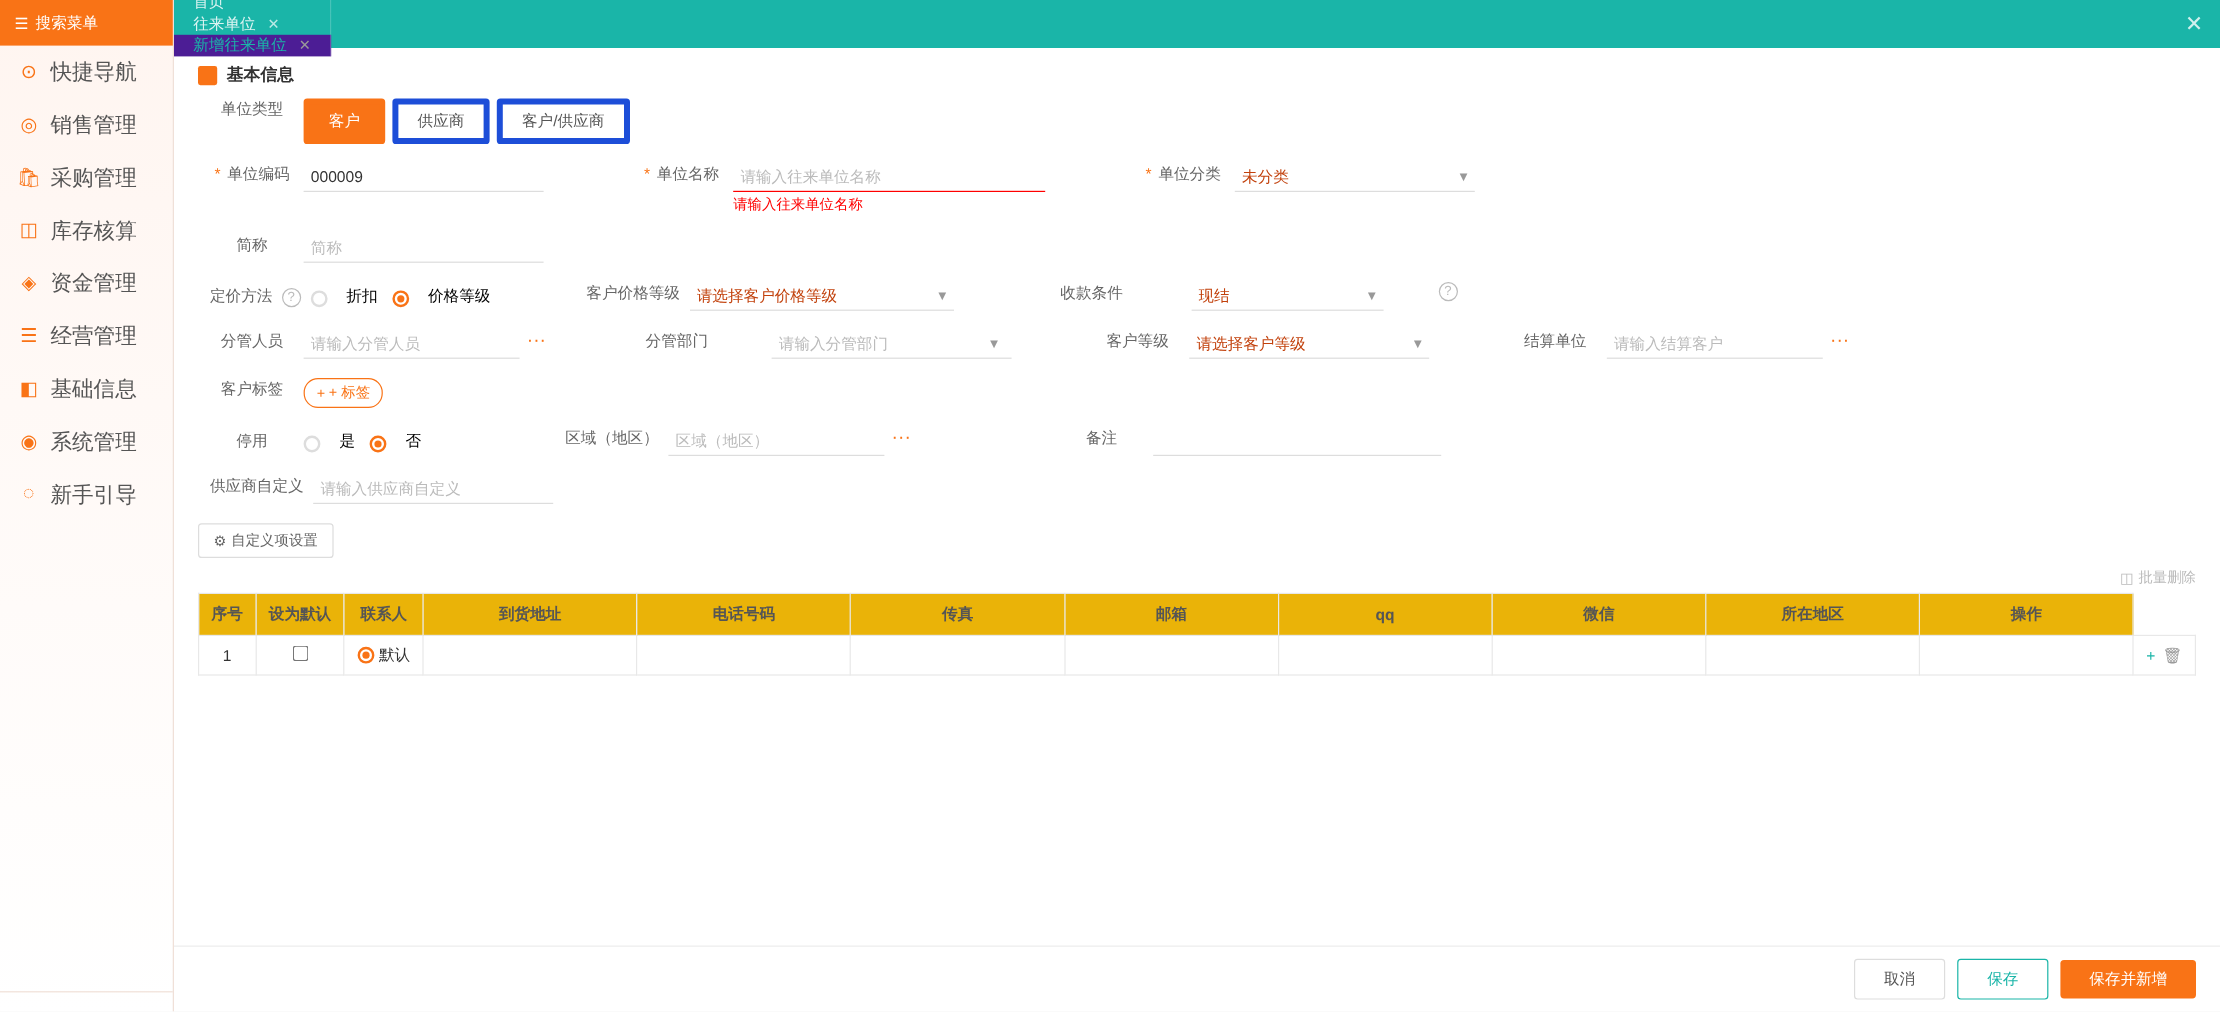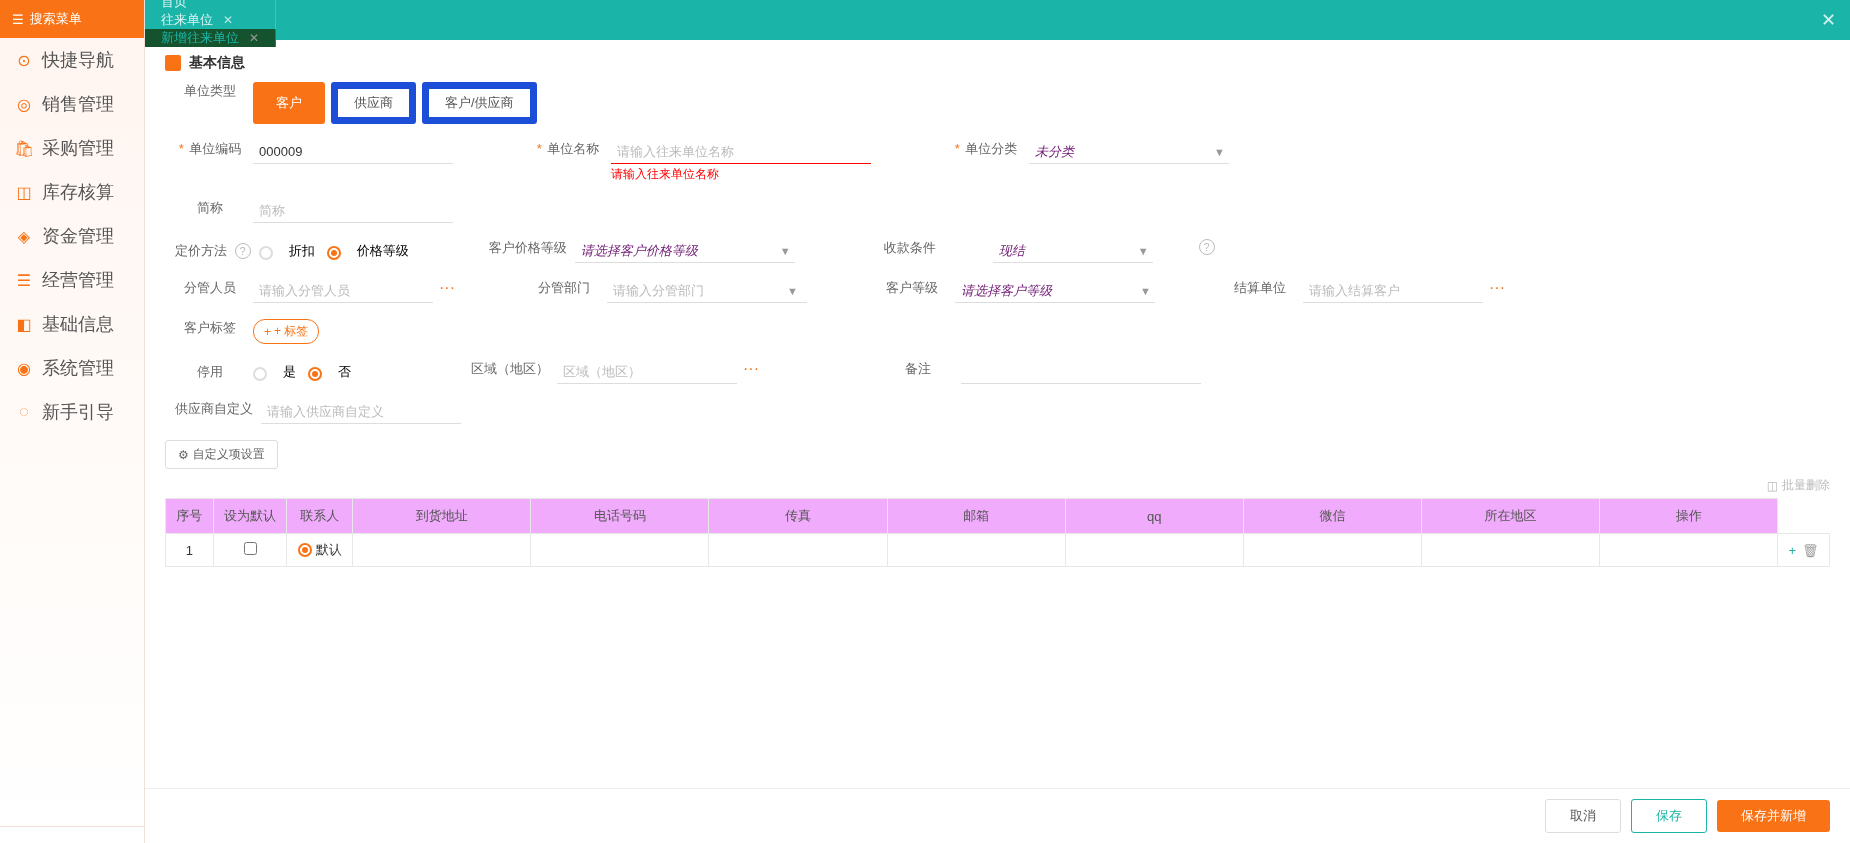--- a/index.html
+++ b/index.html
@@ -66,21 +66,21 @@
       align-items: center;
       padding: 0 16px;
       height: 100%;
       color: rgba(255,255,255,0.85);
       cursor: pointer;
       font-size: 13px;
       gap: 6px;
       border-right: 1px solid rgba(255,255,255,0.2);
     }
     .tab.active {
-      background: #14532d;
+      background: #4c1d95;
       color: #1ab5a8;
       font-weight: 500;
     }
     .tab .close-btn {
       font-size: 12px;
       color: rgba(255,255,255,0.7);
       cursor: pointer;
       margin-left: 4px;
     }
     .tab.active .close-btn { color: #999; }
@@ -158,23 +158,22 @@
       width: 180px;
       position: relative;
     }
     .form-select-wrapper select {
       border: none;
       outline: none;
       background: transparent;
       width: 100%;
       padding: 4px 24px 4px 6px;
       font-size: 13px;
-      color: #701a75;
+      color: #c2410c;
       appearance: none;
-      font-style: italic;
     }
     .select-arrow {
       position: absolute;
       right: 4px;
       color: #999;
       pointer-events: none;
       font-size: 11px;
     }
 
     .error-msg { color: #f00; font-size: 12px; margin-top: 2px; }
@@ -189,21 +188,21 @@
       flex-direction: column;
     }
 
     
     .unit-type-group {
       display: flex;
       gap: 6px;
     }
     .unit-btn {
       padding: 5px 16px;
-      border: 7px solid #1d4ed8;
+      border: 5px solid #1d4ed8;
       background: white;
       cursor: pointer;
       border-radius: 3px;
       font-size: 13px;
       color: #555;
     }
     .unit-btn.active {
       background: #f97316;
       border-color: #f97316;
       color: white;
@@ -276,26 +275,26 @@
       justify-content: flex-end;
       gap: 4px;
     }
 
     .data-table {
       width: 100%;
       border-collapse: collapse;
       font-size: 13px;
     }
     .data-table th {
-      background: #f0abfc;
+      background: #eab308;
       padding: 8px 10px;
       text-align: center;
       color: #555;
       border: 1px solid #e8e8e8;
-      font-weight: normal;
+      font-weight: bold;
     }
     .data-table td {
       padding: 7px 10px;
       text-align: center;
       border: 1px solid #e8e8e8;
       color: #333;
     }
     .data-table tr:nth-child(even) td { background: #fafafa; }
 
     
@@ -529,21 +528,21 @@
       <div class="form-row">
 
         <div class="form-group">
           <span class="form-label">分管人员</span>
           <input class="form-input" type="text" placeholder="请输入分管人员" style="width: 180px;">
           <span class="dots-btn">···</span>
         </div>
 
         <div class="form-group" style="margin-left:30px;">
           <span class="form-label">分管部门</span>
-          <div class="form-select-wrapper" style="width:200px;">
+          <div class="form-select-wrapper" style="width:200px;margin-left:36px;">
             <input class="form-input" type="text" placeholder="请输入分管部门" style="width: 180px; border-bottom: none;">
             <span class="select-arrow" style="position:static;">▼</span>
           </div>
         </div>
 
         <div class="form-group" style="margin-left:30px;">
           <span class="form-label">客户等级</span>
           <div class="form-select-wrapper" style="width:200px;">
             <select>
               <option value="">请选择客户等级</option>

